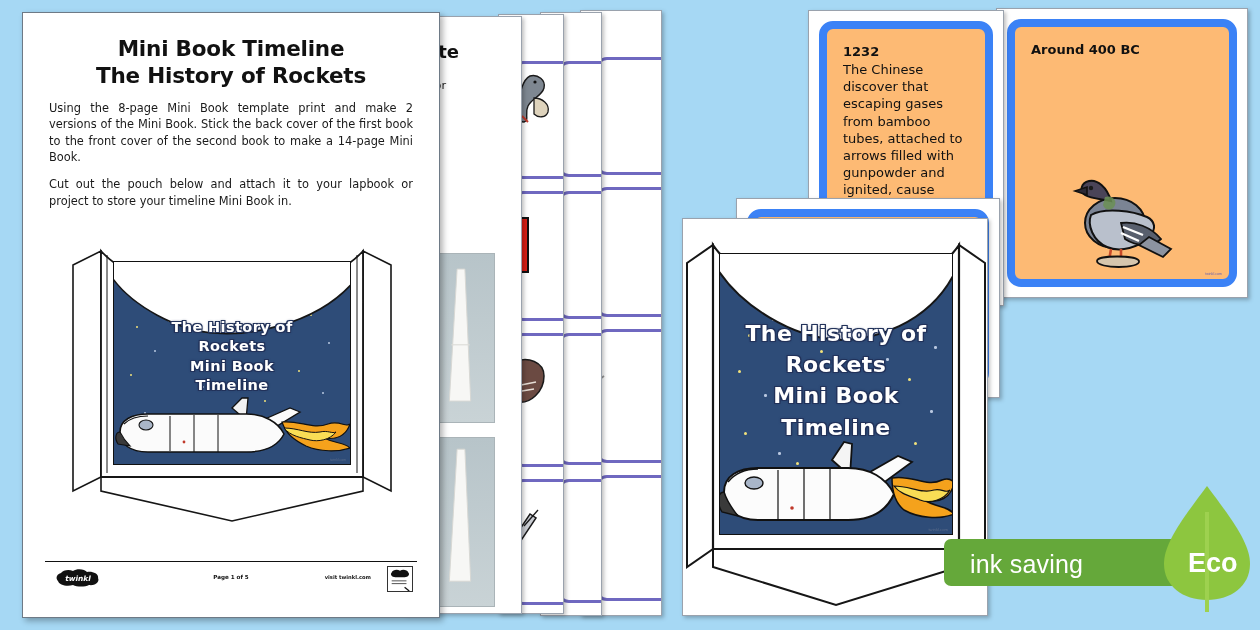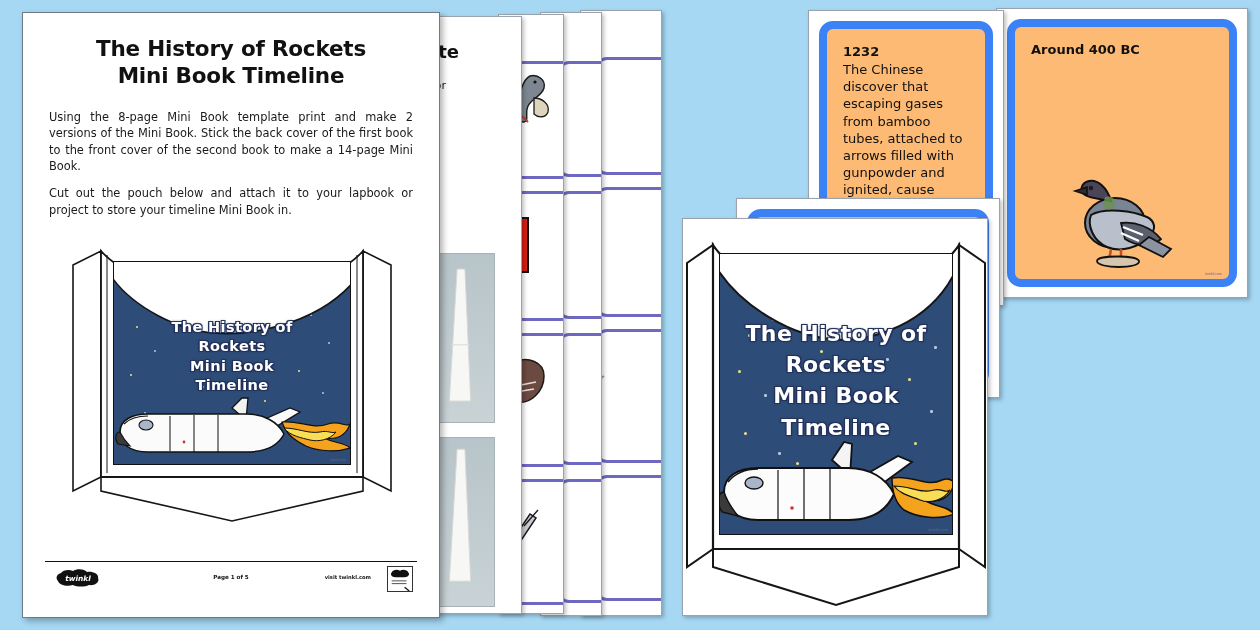--- a/index.html
+++ b/index.html
@@ -42,21 +42,21 @@
   .doc-title {
     text-align: center;
     font-family: "DejaVu Sans", sans-serif;
     font-weight: bold;
     font-size: 21.5px;
     line-height: 1.26;
     color: #111;
     letter-spacing: -0.2px;
   }
 
-  .doc-body { margin-top: 20px; }
+  .doc-body { margin-top: 11px; }
   .doc-para {
     font-family: "DejaVu Sans", sans-serif;
     font-size: 11.4px;
     line-height: 1.43;
     color: #1a1a1a;
     text-align: justify;
     margin-bottom: 11px;
   }
 
   
@@ -285,22 +285,22 @@
     <div class="d2-photo" style="top:420px;height:170px;">
       <svg style="position:absolute;left:0;top:0;width:100%;height:100%;" viewBox="0 0 68 170">
         <polygon points="30,10 38,10 44,146 22,146" fill="#f7f7f5" stroke="#d8d8d4" stroke-width="1"></polygon>
       </svg>
     </div>
   </div>
 
   <div class="sheet" id="doc1">
     <div class="page-pad">
       <div class="doc-title">
+        <div>Mini Book Timeline</div>
         <div>The History of Rockets</div>
-        <div>Mini Book Timeline</div>
       </div>
       <div class="doc-body">
         <p class="doc-para">Using the 8-page Mini Book template print and make 2 versions of the Mini Book. Stick the back cover of the first book to the front cover of the second book to make a 14-page Mini Book.</p>
         <p class="doc-para">Cut out the pouch below and attach it to your lapbook or project to store your timeline Mini Book in.</p>
       </div>
     </div>
 
     <div class="pouch" style="left:44px;top:216px;width:330px;height:300px;">
       <svg viewBox="0 0 330 300">
 
@@ -465,14 +465,25 @@
           <line x1="110" y1="31" x2="110" y2="82" stroke="#111" stroke-width="1.2"></line>
           <circle cx="72" cy="70" r="1.8" fill="#c0392b"></circle>
           <path d="M172 40 C192 36 206 50 222 42 C232 38 236 48 234 44 C232 60 218 66 204 62 C218 70 228 68 234 76 C220 82 198 80 184 72 C174 64 172 52 172 40 Z" fill="#f5a21c" stroke="#111" stroke-width="1.5"></path>
           <path d="M174 48 C190 48 202 56 214 52 C222 50 226 56 230 52 C224 62 210 66 200 62 C190 58 180 56 174 48 Z" fill="#f9dd55" stroke="#111" stroke-width="1.2"></path>
         </svg>
         <span class="cover-credit" style="font-size:4.2px;">twinkl.com</span>
       </div>
     </div>
   </div>
 
+  <div id="eco">
+    <div class="bar"></div>
+    <div class="leaf-wrap">
+      <svg viewBox="0 0 106 132" style="width:100%;height:100%;">
+        <path d="M53 4 C80 40 96 62 96 82 C96 104 77 118 53 118 C29 118 10 104 10 82 C10 62 26 40 53 4 Z" fill="#8dc63f"></path>
+        <line x1="53" y1="30" x2="53" y2="130" stroke="#9ed14f" stroke-width="4"></line>
+      </svg>
+    </div>
+    <div class="bar-label">ink saving</div>
+    <div class="eco-label">Eco</div>
+  </div>
 
 </div>
 
 </body></html>

